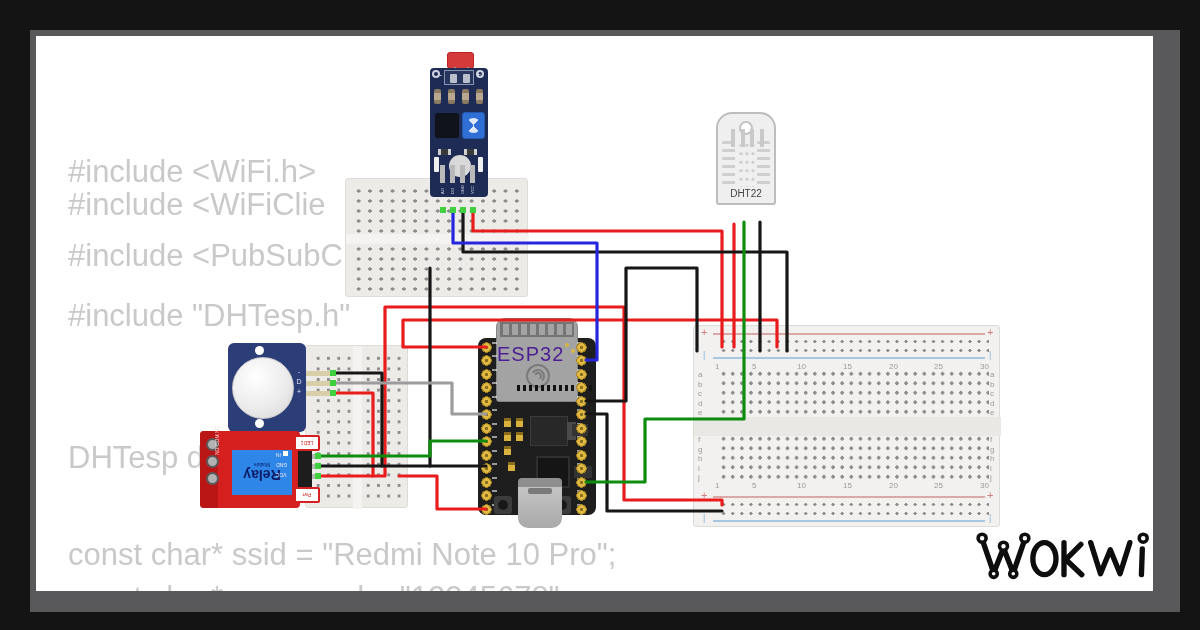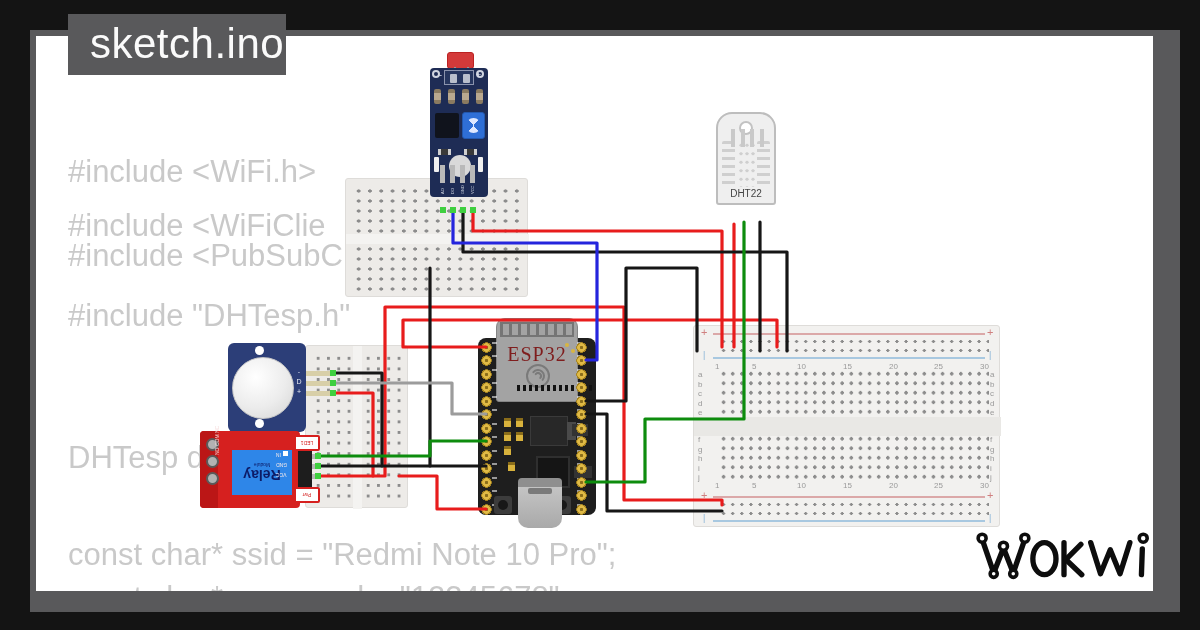--- a/index.html
+++ b/index.html
@@ -68,21 +68,21 @@
   #relay-header{position:absolute;left:98px;top:18px;width:14px;height:44px;background:#1d1d1d;border-radius:2px;}
   .relay-pin{position:absolute;left:112px;width:8px;height:5px;background:#b5b5b5;z-index:19;}
   .relay-pinlabel{position:absolute;left:76px;width:20px;font-size:5px;color:#f6eaea;text-align:right;transform:rotate(180deg);}
   .relay-tab{position:absolute;left:94px;width:26px;height:16px;background:#fff;border:2px solid #d6201f;border-radius:2px;}
   .relay-tablabel{position:absolute;width:100%;top:3px;text-align:center;font-size:5px;color:#d6201f;transform:rotate(180deg);}
   
   #esp-board{left:442px;top:302px;width:118px;height:177px;background:#1e1e1e;border-radius:8px;z-index:21;}
   #esp-shield{position:absolute;left:18px;top:-20px;width:82px;height:84px;background:#a3a3a3;border:1px solid #858585;border-radius:9px 9px 3px 3px;}
   #esp-antenna{position:absolute;left:3px;top:3px;width:74px;height:15px;border-top:2px solid #757575;border-bottom:2px solid #757575;
      background:repeating-linear-gradient(90deg,#757575 0 3px,rgba(0,0,0,0) 3px 9px);}
-  #esp-title{position:absolute;left:0;top:24px;width:100%;text-align:center;font-size:20px;color:#7f1d1d;letter-spacing:1px;font-family:Liberation Serif, serif;}
+  #esp-title{position:absolute;left:0;top:24px;width:100%;text-align:left;font-size:20px;color:#4c1d95;letter-spacing:1px;}
   .esp-golddot{position:absolute;width:4px;height:4px;border-radius:50%;background:#d8b542;}
   #esp-conn{position:absolute;left:20px;top:66px;width:78px;height:6px;background:repeating-linear-gradient(90deg,#121212 0 3px,rgba(0,0,0,0) 3px 6px);}
   .esp-cap{position:absolute;width:7px;height:9px;background:#d8b23c;border-top:3px solid #8a6d1a;z-index:22;}
   #esp-reg{position:absolute;left:52px;top:78px;width:38px;height:30px;background:#282828;border:1px solid #3a3a3a;z-index:22;}
   #esp-reg::after{content:"";position:absolute;right:-9px;top:5px;width:9px;height:18px;background:#4a4a4a;}
   #esp-qfn{position:absolute;left:58px;top:118px;width:34px;height:32px;background:#151515;border:2px solid #2f2f2f;z-index:22;}
   .esp-chip{position:absolute;background:#333;z-index:22;}
   .esp-btn{position:absolute;width:18px;height:18px;background:#3c3c3c;border-radius:3px;z-index:23;}
   .esp-btn::after{content:"";position:absolute;left:4px;top:4px;width:10px;height:10px;border-radius:50%;background:#181818;}
   #esp-boot{position:absolute;left:72px;top:150px;font-size:5px;color:#ddd;z-index:23;}
@@ -102,21 +102,21 @@
 <body>
 
 <div id="stage">
 
   <div id="frame-shadow" class="abs"></div>
 
   <div id="canvas" class="abs">
 
     <div id="code-bg">
         <div class="code-line" style="top: 118px;">#include &lt;WiFi.h&gt;</div>
-        <div class="code-line" style="top: 172px;">#include &lt;WiFiClie</div>
+        <div class="code-line" style="top: 151px;">#include &lt;WiFiClie</div>
         <div class="code-line" style="top: 202px;">#include &lt;PubSubC</div>
         <div class="code-line" style="top: 262px;">#include "DHTesp.h"</div>
         <div class="code-line" style="top: 404px;">DHTesp dht;</div>
         <div class="code-line" style="top: 501px;">const char* ssid = "Redmi Note 10 Pro";</div>
         <div class="code-line" style="top: 544px;">const char* password = "12345678";</div>
       </div>
 
     <div class="bb" style="left:309px;top:142px;width:183px;height:119px;">
       <div class="dots" style="left:7px;top:7px;width:169px;height:47px;background-size:11.3px 10px;"></div>
       <div class="bb-gap" style="left:0;top:55px;width:183px;height:10px;"></div>
@@ -372,16 +372,13 @@
       <rect x="460" y="207" width="6" height="6" fill="#3fcf3f"></rect>
       <rect x="470" y="207" width="6" height="6" fill="#3fcf3f"></rect>
       <rect x="330" y="370" width="6" height="6" fill="#3fcf3f"></rect>
       <rect x="330" y="380" width="6" height="6" fill="#3fcf3f"></rect>
       <rect x="330" y="390" width="6" height="6" fill="#3fcf3f"></rect>
       <rect x="315" y="453" width="6" height="6" fill="#3fcf3f"></rect>
       <rect x="315" y="463" width="6" height="6" fill="#3fcf3f"></rect>
       <rect x="315" y="473" width="6" height="6" fill="#3fcf3f"></rect>
     </svg>
 
-  <div id="titlebox" class="abs">
-    <span>sketch.ino</span>
-  </div>
 </div>
 
 </body></html>

